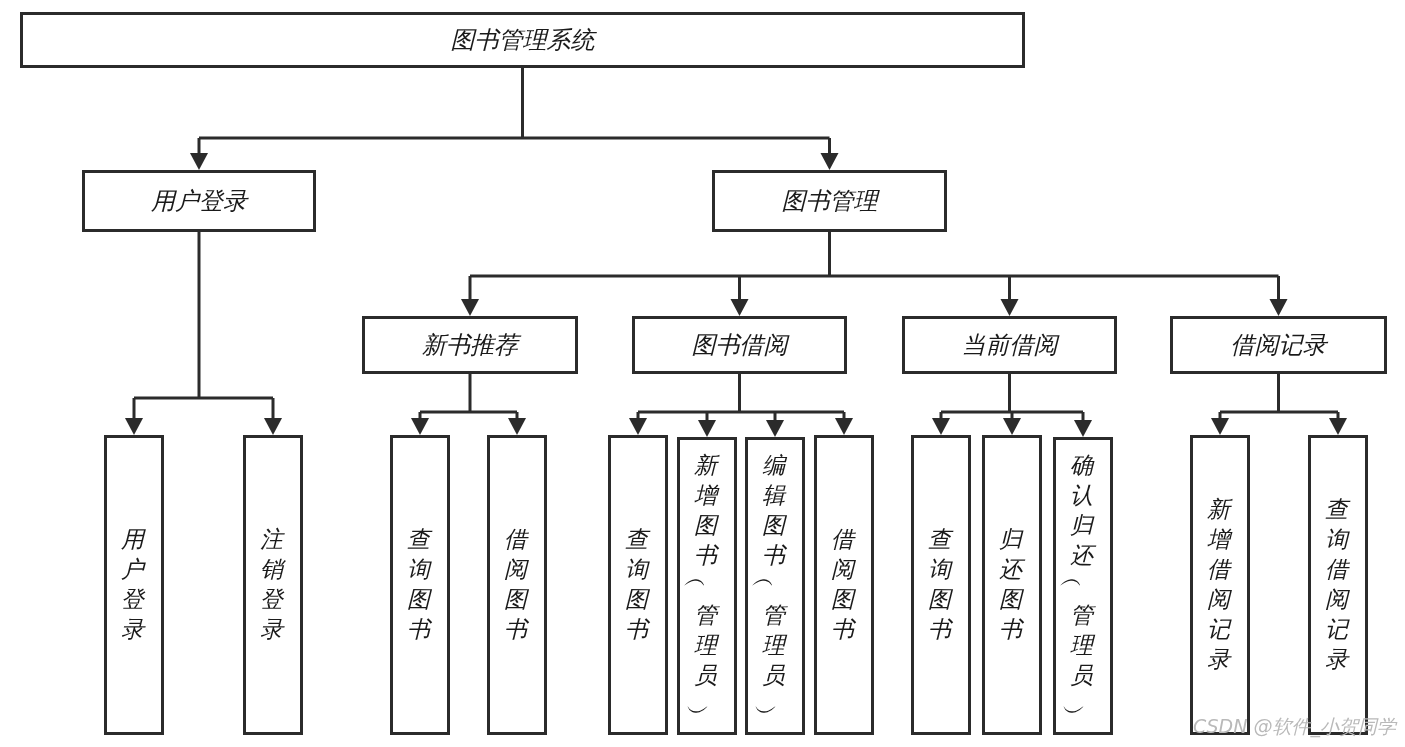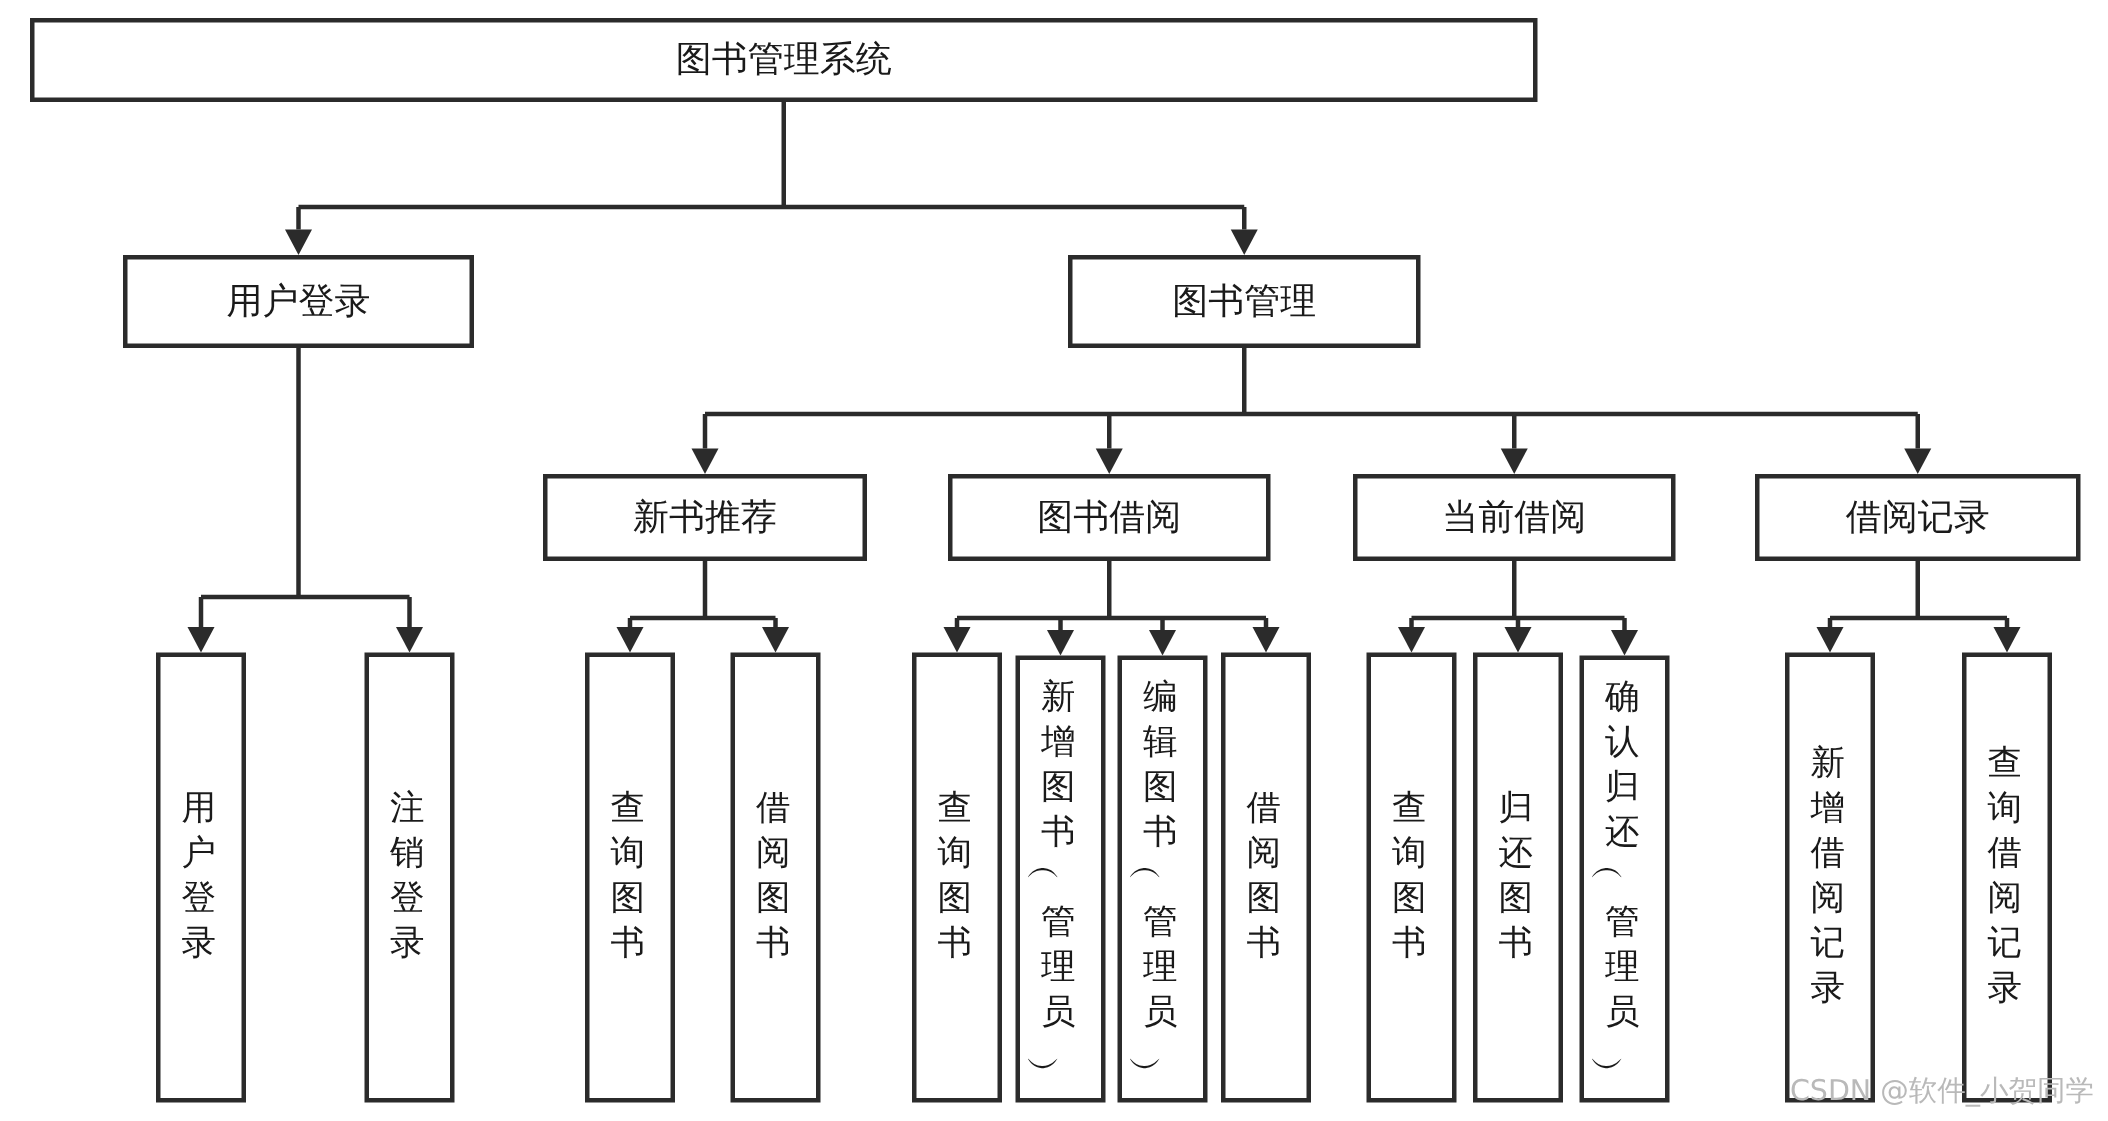--- a/index.html
+++ b/index.html
@@ -12,20 +12,21 @@
     height: 747px;
     font-family: "DejaVu Sans", "Liberation Sans", sans-serif;
     overflow: hidden;
     position: relative;
   }
   #diagram-root {
     position: absolute;
     left: 0; top: 0;
     width: 1405px;
     height: 723px;
+    font-style: italic;
   }
   svg.flow {
     display: block;
     width: 1405px;
     height: 747px;
   }
   .node-rect {
     fill: #ffffff;
     stroke: #2b2b2b;
     stroke-width: 3;

